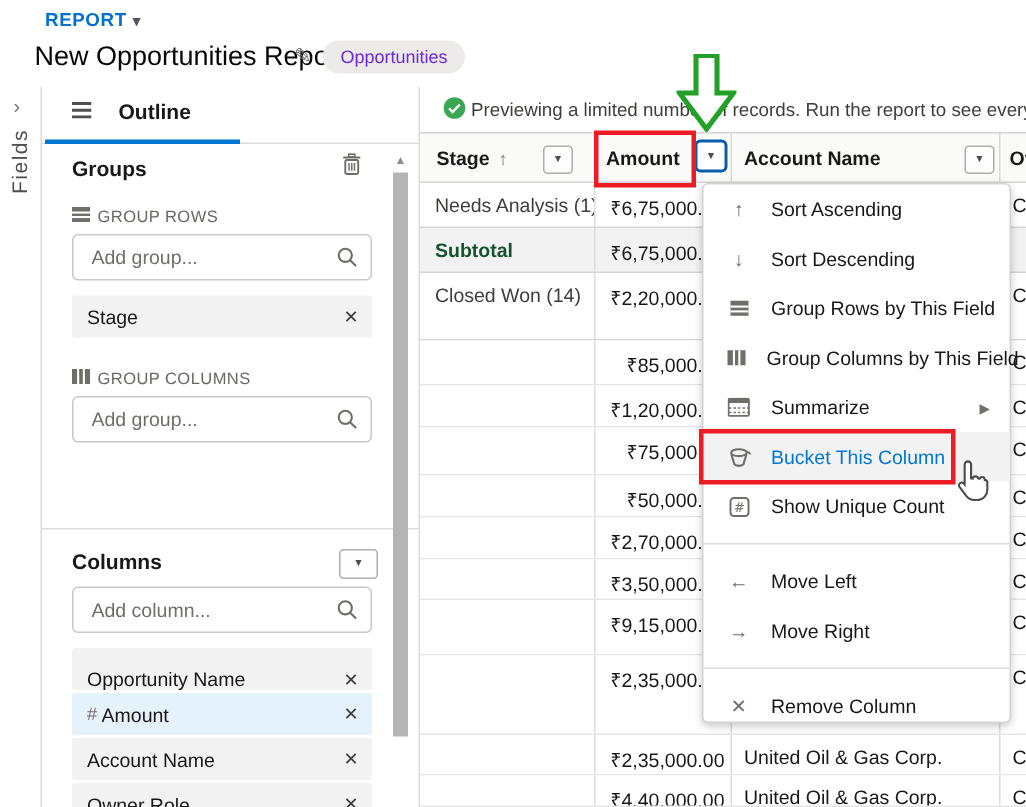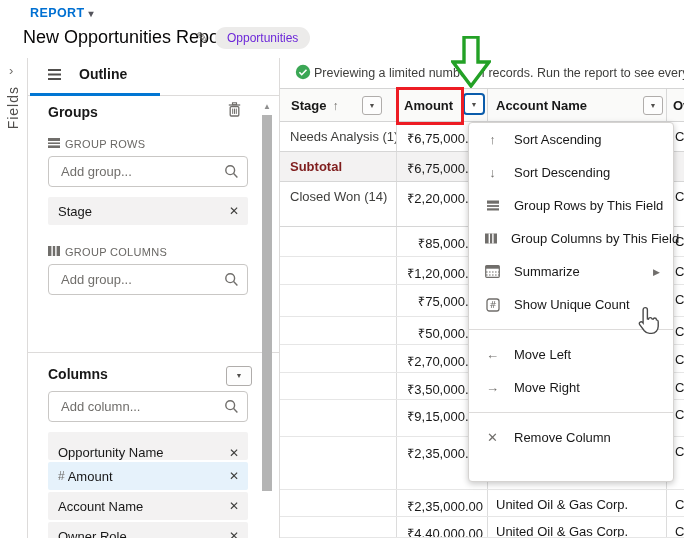--- a/index.html
+++ b/index.html
@@ -67,21 +67,21 @@
   .sort-arrow { color:#706e6b; font-weight:normal; font-size:12px; margin-left:6px; }
   .th-dd { position:absolute; width:20px; height:19px; top:7px; }
   .th-dd-amount { position:absolute; left:66px; top:4px; width:22px; height:22px; border:2.5px solid #0b5cab; border-radius:4px; background:#fff; display:flex; align-items:center; justify-content:center; cursor:pointer; }
   .th-dd-amount .car { font-size:7px; color:#514f4d; }
   .tbody { position:relative; }
   .trow { display:flex; border-bottom:1px solid #e6e6e6; background:#fff; }
   .trow.subtotal { background:#f3f2f2; border-bottom-color:#d6d6d6; }
   .trow.group { border-bottom-color:#d6d6d6; }
   .td { border-right:1px solid #dcdcdc; font-size:13px; color:#181818; overflow:hidden; white-space:nowrap; }
   .td.c-stage { width:117px; padding:7px 4px 0 10px; color:#3e3e3c; }
-  .trow.subtotal .td.c-stage { font-weight:bold; color:#7f1d1d; }
+  .trow.subtotal .td.c-stage { font-weight:bold; color:#14532d; }
   .td.c-amount { width:91px; padding:7px 4px 0 0; text-align:right; }
   .td.c-account { width:179px; padding:7px 4px 0 8px; }
   .td.c-owner { width:17px; padding:7px 0 0 8px; border-right:none; }
 
   
   .menu { position:absolute; left:468px; top:122px; width:206px; height:360px; background:#fff; border:1px solid #d5d3d1; border-radius:4px; box-shadow:0 2px 6px rgba(0,0,0,.22); z-index:50; }
   .menu-item { position:relative; display:flex; align-items:center; height:33px; padding-left:15px; cursor:pointer; }
   .menu-item .ic { width:17px; display:flex; justify-content:center; color:#706e6b; font-size:13px; }
   .menu-item .lbl { margin-left:13px; font-size:13px; color:#181818; white-space:nowrap; }
   .menu-item.hovered { background:#f3f2f2; }
@@ -357,20 +357,31 @@
           <svg width="15" height="13" viewBox="0 0 15 13">
             <rect x="0.7" y="0.7" width="13.6" height="11.6" rx="1" fill="none" stroke="#706e6b" stroke-width="1.2"></rect>
             <rect x="0.7" y="0.7" width="13.6" height="3" fill="#706e6b"></rect>
             <line x1="1" y1="7" x2="14" y2="7" stroke="#706e6b" stroke-width="1" stroke-dasharray="1.6,1.4"></line>
             <line x1="1" y1="10" x2="14" y2="10" stroke="#706e6b" stroke-width="1" stroke-dasharray="1.6,1.4"></line>
           </svg>
         </span>
         <span class="lbl">Summarize</span>
         <span class="sub">▶</span>
       </div>
+      <div class="menu-item hovered">
+        <span class="ic">
+          <svg width="16" height="14" viewBox="0 0 16 14">
+            <ellipse cx="7.6" cy="3.8" rx="5.2" ry="2.3" fill="none" stroke="#706e6b" stroke-width="1.4"></ellipse>
+            <path d="M2.6 5 L4.6 11.6 Q7.6 13.6 10.6 11.6 L12.6 5" fill="none" stroke="#706e6b" stroke-width="1.4"></path>
+            <path d="M12.8 3.2 q2.4 0.4 2.2 1.8" fill="none" stroke="#706e6b" stroke-width="1.2"></path>
+          </svg>
+        </span>
+        <span class="lbl">Bucket This Column</span>
+        <div class="red-box-bucket"></div>
+      </div>
       <div class="menu-item">
         <span class="ic">
           <svg width="14" height="14" viewBox="0 0 14 14">
             <rect x="1" y="1" width="12" height="12" rx="2.2" fill="none" stroke="#706e6b" stroke-width="1.3"></rect>
             <text x="7" y="10.4" font-size="9" text-anchor="middle" fill="#706e6b" font-family="DejaVu Sans, sans-serif">#</text>
           </svg>
         </span>
         <span class="lbl">Show Unique Count</span>
       </div>
       <div class="menu-divider"></div>

